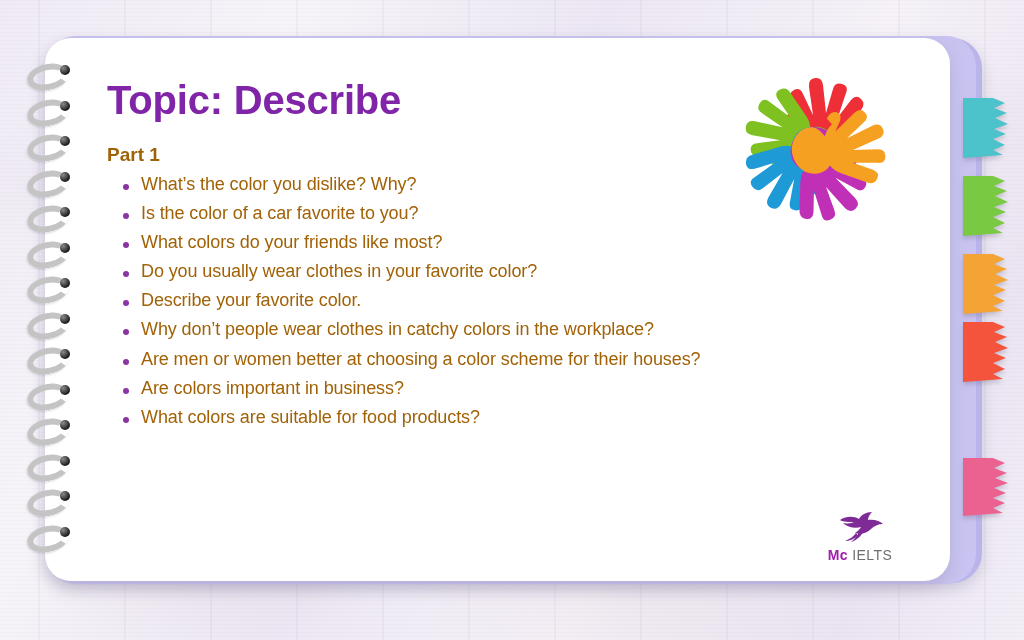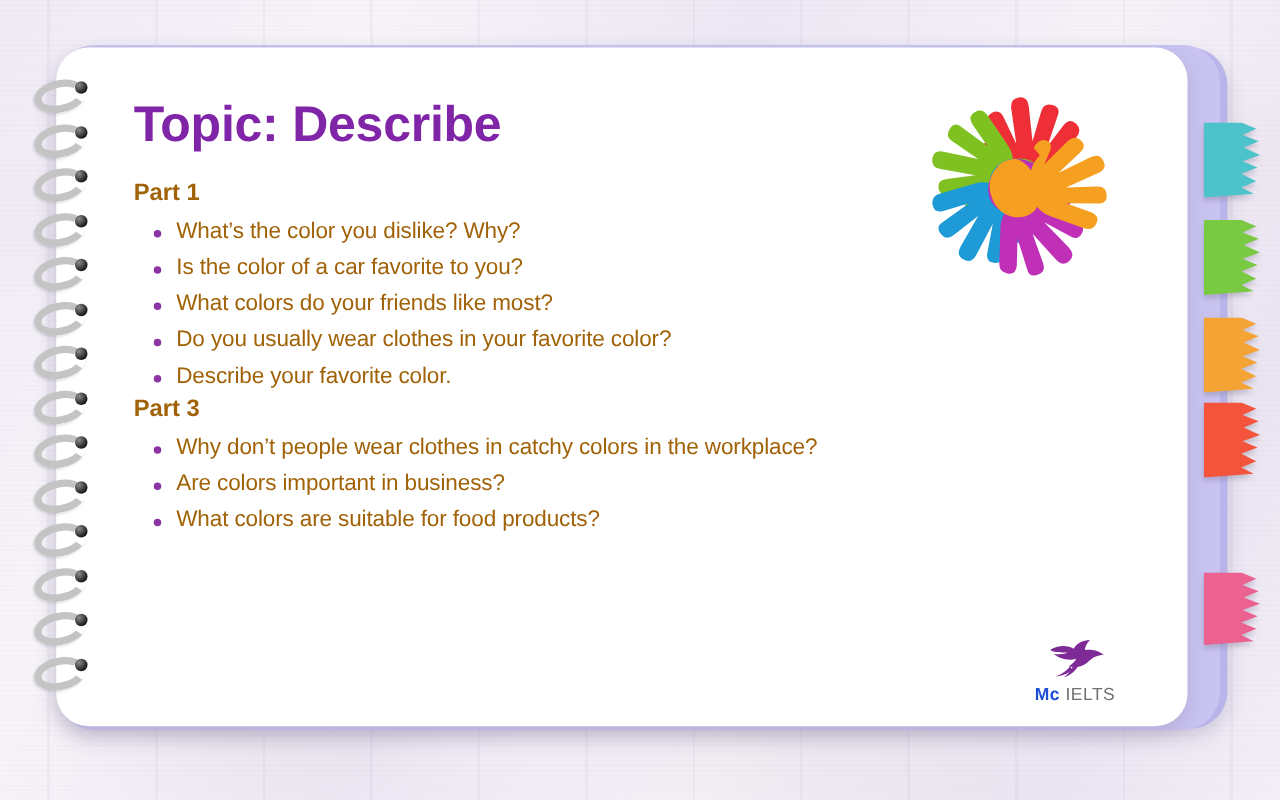--- a/index.html
+++ b/index.html
@@ -221,21 +221,21 @@
     text-align: center;
     z-index: 6;
   }
   #logo .bird { display: block; margin: 0 auto; }
   #logo .wordmark {
     font-size: 14px;
     letter-spacing: 0.4px;
     margin-top: 2px;
     white-space: nowrap;
   }
-  #logo .wordmark .mc { font-weight: bold; color: #1d4ed8; }
+  #logo .wordmark .mc { font-weight: bold; color: #a21caf; }
   #logo .wordmark .ielts { color: #6f6f6f; }
 </style>
 </head>
 <body>
 
 <div id="backdrop"></div>
 
 <div id="tabs">
   <div class="tab" style="top:98px;">
     <svg width="46" height="60" viewBox="0 0 46 60">
@@ -286,23 +286,23 @@
           </ul>
         </div>
 
         <div>
           <ul class="q-list">
             <li>Describe your favorite color.</li>
           </ul>
         </div>
 
         <div>
-          <div class="part-label">Part 3</div>
           <ul class="q-list">
             <li>Why don’t people wear clothes in catchy colors in the workplace?</li>
+            <li>Are men or women better at choosing a color scheme for their houses?</li>
             <li>Are colors important in business?</li>
             <li>What colors are suitable for food products?</li>
           </ul>
         </div>
 
       </div>
 
       <div id="handprints">
         <svg width="200" height="190" viewBox="0 0 200 190">
           <g transform="translate(100,92)">

